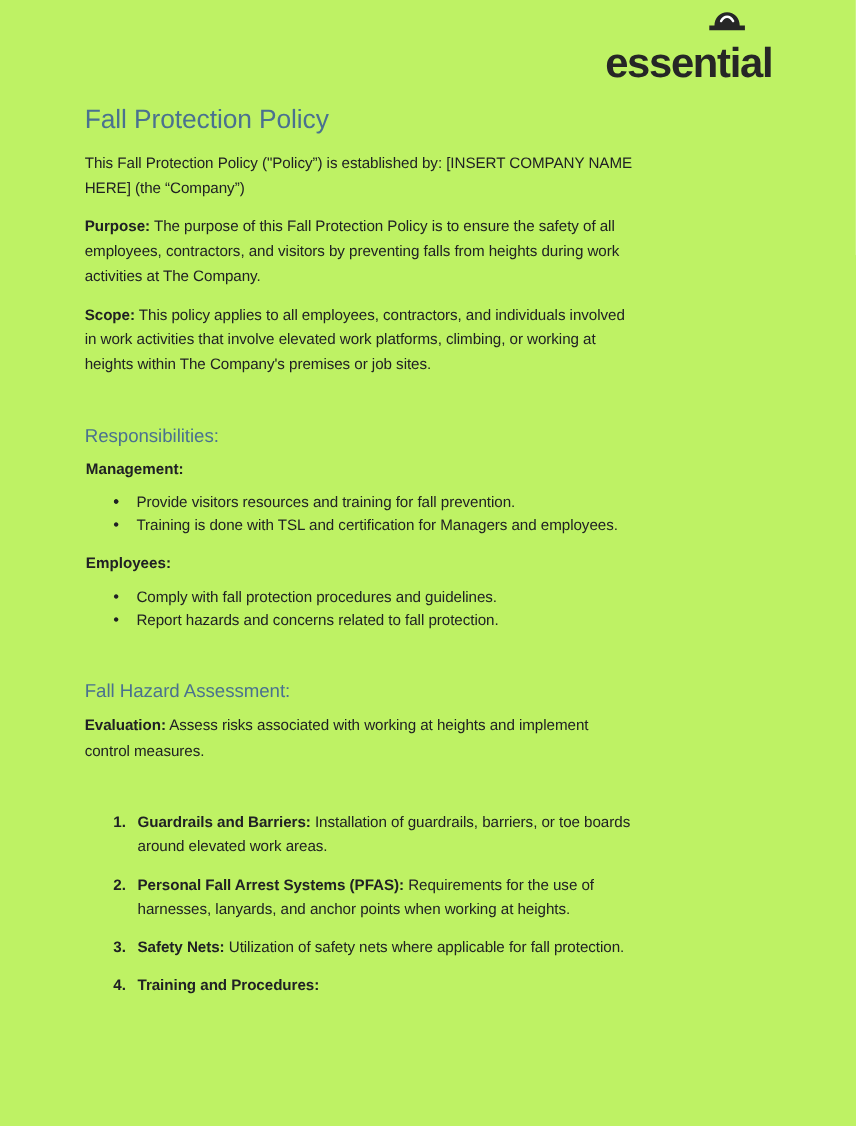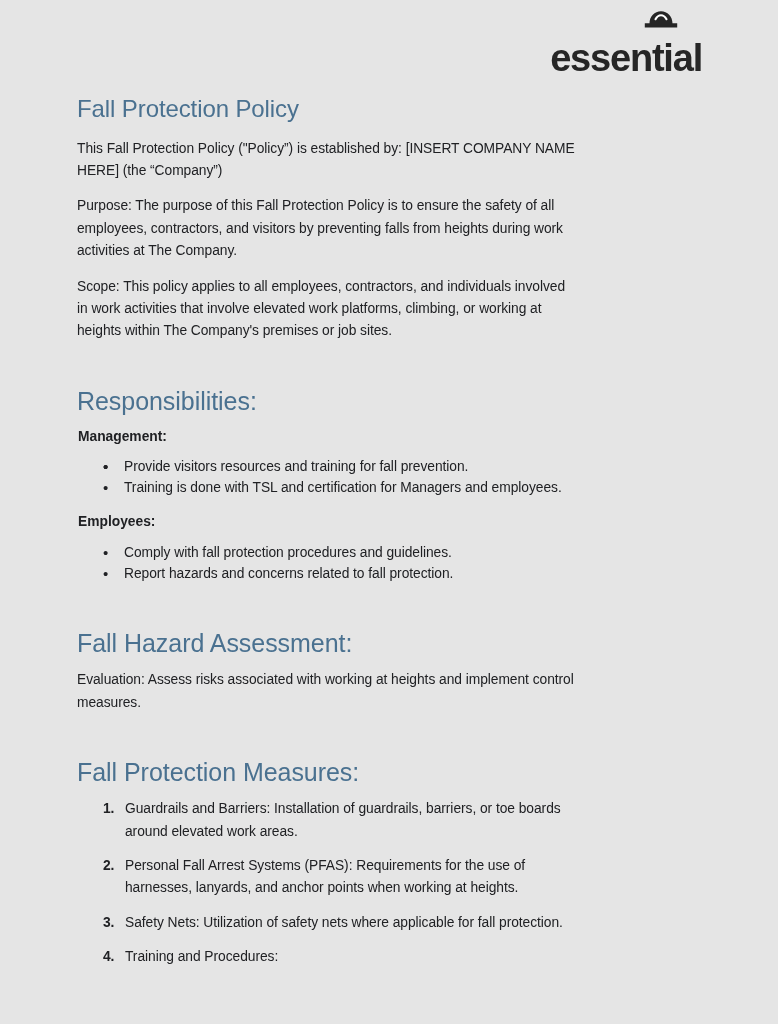--- a/index.html
+++ b/index.html
@@ -12,21 +12,21 @@
     height: 1024px;
     font-family: "Liberation Sans", sans-serif;
     color: #202124;
     overflow: hidden;
     position: relative;
   }
 
   .page {
     width: 778px;
     height: 1024px;
-    background: #e5e5e5;
+    background: #bef264;
     box-sizing: border-box;
     position: relative;
   }
 
   
   .header {
     height: 95px;
     position: relative;
   }
   .logo {
@@ -67,37 +67,37 @@
     color: #4a7190;
     font-size: 24px;
     font-weight: 400;
     letter-spacing: -0.1px;
     margin: 0 0 14px 0;
     line-height: 1.2;
   }
 
   h2.section-title {
     color: #4a7190;
-    font-size: 25px;
+    font-size: 17px;
     font-weight: 400;
     letter-spacing: -0.05px;
     margin: 0 0 10px 0;
     line-height: 1.25;
   }
 
   p.para {
     font-size: 13.8px;
     line-height: 1.62;
     margin: 0 0 13px 0;
     color: #202124;
     letter-spacing: -0.05px;
   }
 
   .lead {
-    font-weight: 400;
+    font-weight: 700;
   }
 
   p.sub-label {
     font-size: 13.8px;
     font-weight: 700;
     margin: 0 0 10px 1px;
     line-height: 1.5;
     color: #202124;
   }
 
@@ -212,21 +212,20 @@
 
     <h2 class="section-title">Fall Hazard Assessment:</h2>
 
 
     <p class="para">
       <span class="lead">Evaluation:</span><span> Assess risks associated with working at heights and implement control measures.</span>
     </p>
 
     <div class="gap-lg"></div>
 
-    <h2 class="section-title">Fall Protection Measures:</h2>
 
     <ol class="numbers">
       <li>
         <span class="num-glyph">1.</span>
         <span class="lead">Guardrails and Barriers:</span><span> Installation of guardrails, barriers, or toe boards around elevated work areas.</span>
       </li>
       <li>
         <span class="num-glyph">2.</span>
         <span class="lead">Personal Fall Arrest Systems (PFAS):</span><span> Requirements for the use of harnesses, lanyards, and anchor points when working at heights.</span>
       </li>

